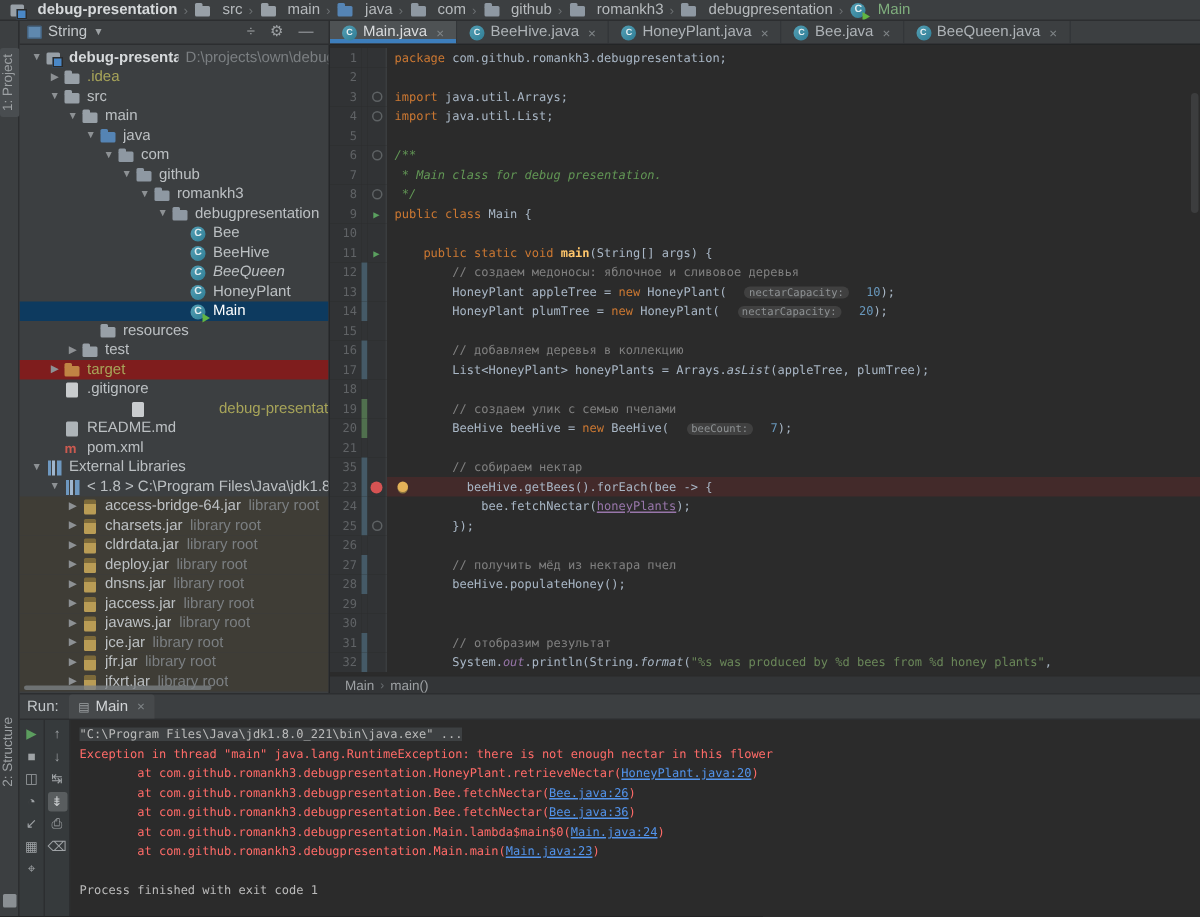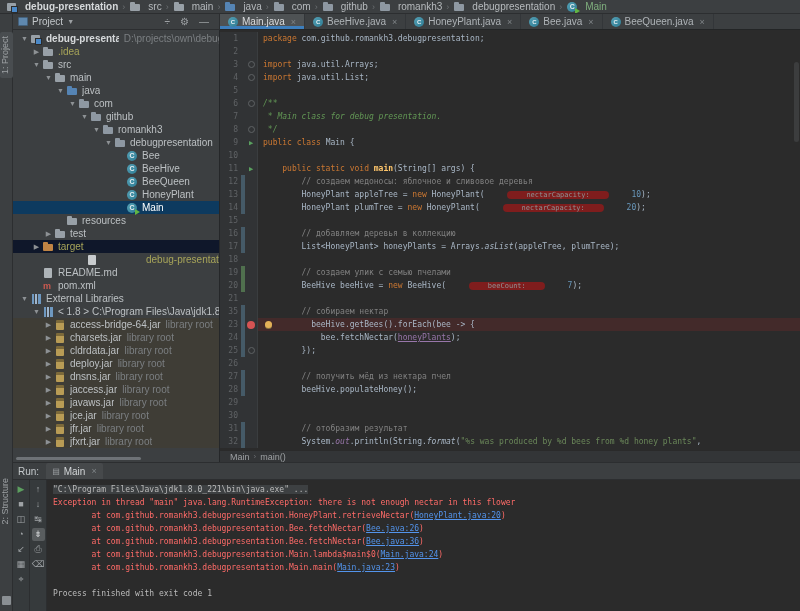--- a/index.html
+++ b/index.html
@@ -35,21 +35,21 @@
   .etab.act{background:#4e5254;color:#dadcde;box-shadow:inset 0 -3px 0 #3d7ebc}
   .mini-cls{width:10px;height:10px;border-radius:50%;background:linear-gradient(135deg,#54a0b5,#2f7d95);
             color:#e8eff2;font-weight:bold;font-size:6px;line-height:10px;text-align:center;flex:none}
   .x{color:#7f8487;font-size:9px;padding-left:2px}
   
   .mainrow{display:flex;height:432px;flex:none;min-width:0}
   .projpanel{width:207px;flex:none;background:#3c3f41;border-right:1px solid #252729;position:relative;
              overflow:hidden;padding-top:2px}
   .trow{height:13px;line-height:13px;display:flex;align-items:center;white-space:nowrap;color:#bcc0c3}
   .trow.sel{background:#0d3a5f;color:#ffffff}
-  .trow.hl{background:#0f172a}
+  .trow.hl{background:#7f1d1d}
   .trow.lib{background:#3f3d36}
   .trow .arr{width:11px;flex:none;text-align:center;color:#8d9194;font-size:7px}
   .trow .lbl{overflow:hidden}
   .trow .lbl.olive{color:#a7a459}
   .trow .lbl.bold{font-weight:bold;color:#d6d9db}
   .trow .hint{color:#7b7f82;margin-left:5px;overflow:hidden}
   .hscroll{position:absolute;bottom:2px;left:3px;width:125px;height:3px;background:#7a7f83;border-radius:2px;opacity:.8}
   
   .tico{display:inline-block;width:12px;height:12px;position:relative;flex:none;margin-right:4px;vertical-align:-2px}
   .tico.folder::after{content:"";position:absolute;left:1px;top:1px;width:5px;height:3px;background:#98a0a7;border-radius:1px 1px 0 0}
@@ -82,21 +82,21 @@
   .rarr{color:#5aa05f;font-size:7px}
   .bdot{position:absolute;left:2px;top:3px;width:8px;height:8px;border-radius:50%;background:#d65353}
   .fring{position:absolute;left:3px;top:3px;width:7px;height:7px;border:1px solid #5e6264;border-radius:50%}
   .ct{flex:1;padding-left:5px;position:relative;overflow:hidden}
   .cl.bp .ct{background:#432a2a}
   .bulb{position:absolute;left:7px;top:3px;width:7px;height:7px;border-radius:50%;background:#e3b158;box-shadow:0 1px 0 #8a7440}
   .st-k{color:#cc7832}.st-d{color:#a9b7c6}.st-c{color:#808080}
   .st-dc{color:#629755;font-style:italic}.st-s{color:#6a8759}.st-n{color:#6897bb}
   .st-m{color:#ffc66b;font-weight:bold}.st-mi{color:#a9b7c6;font-style:italic}
   .st-f{color:#9876aa;font-style:italic}.st-u{color:#9876aa;text-decoration:underline}
-  .st-h{background:#7f1d1d;color:#8e9294;border-radius:4px;padding:0 19px;margin:0 18px;font-size:7px}
+  .st-h{background:#404040;color:#8e9294;border-radius:4px;padding:0 3px;margin:0 7px;font-size:7px}
   .ebc{height:12px;flex:none;background:#333537;border-top:1px solid #2a2a2a;display:flex;align-items:center;
        gap:4px;padding-left:10px;font-size:9px;color:#9da0a3}
   .ebc .sep{color:#6b6f72;font-size:8px}
   .vscroll{position:absolute;right:1px;top:32px;width:5px;height:80px;background:#47494b;border-radius:3px;opacity:.6}
   
   .runpanel{height:149px;flex:none;display:flex;flex-direction:column;min-width:0}
   .runhead{height:18px;flex:none;background:#3c3f41;border-top:1px solid #2c2e30;border-bottom:1px solid #2c2e30;
            display:flex;align-items:center;gap:7px;padding-left:5px}
   .runlbl{color:#c3c7ca}
   .runtab{display:flex;align-items:center;gap:4px;background:#46494b;padding:1px 6px;border-radius:2px 2px 0 0;height:16px}
@@ -169,21 +169,21 @@
   <div class="below">
     <div class="strip">
       <div class="vtab" style="top:18px">1: Project</div>
       <div class="vtab t2" style="top:460px">2: Structure</div>
       <div class="strip-bottom-ico"></div>
     </div>
     <div class="rightcol">
       <div class="row2">
         <div class="proj-header">
           <span class="win-ico"></span>
-          <span>Project</span>
+          <span>String</span>
           <span class="dd">▼</span>
           <span class="sp"></span>
           <span id="proj-hicons" style="display:flex;gap:6px;padding-right:3px">
               <span class="hico">÷</span>
               <span class="hico">⚙</span>
               <span class="hico">—</span>
             </span>
         </div>
         <div class="tabs" id="tabs">
             <div class="etab act">
@@ -265,21 +265,21 @@
             <div class="trow" style="padding-left: 102px;">
               <span class="arr"></span>
               <span class="tico cls"></span>
               <span class="lbl">Bee</span>
             </div>
             <div class="trow" style="padding-left: 102px;">
               <span class="arr"></span>
               <span class="tico cls"></span>
               <span class="lbl">BeeHive</span>
             </div>
-            <div class="trow" style="padding-left: 102px;">
+            <div class="trow" style="padding-left: 102px; font-style: italic;">
               <span class="arr"></span>
               <span class="tico cls"></span>
               <span class="lbl">BeeQueen</span>
             </div>
             <div class="trow" style="padding-left: 102px;">
               <span class="arr"></span>
               <span class="tico cls"></span>
               <span class="lbl">HoneyPlant</span>
             </div>
             <div class="trow sel" style="padding-left: 102px;">
@@ -294,20 +294,25 @@
             </div>
             <div class="trow" style="padding-left: 30px;">
               <span class="arr">▶</span>
               <span class="tico folder"></span>
               <span class="lbl">test</span>
             </div>
             <div class="trow hl" style="padding-left: 18px;">
               <span class="arr">▶</span>
               <span class="tico folder orange"></span>
               <span class="lbl olive">target</span>
+            </div>
+            <div class="trow" style="padding-left: 18px;">
+              <span class="arr"></span>
+              <span class="tico file"></span>
+              <span class="lbl">.gitignore</span>
             </div>
             <div class="trow" style="padding-left: 18px; gap: 44px;">
               <span class="arr"></span>
               <span class="tico file"></span>
               <span class="lbl olive">debug-presentation.iml</span>
             </div>
             <div class="trow" style="padding-left: 18px;">
               <span class="arr"></span>
               <span class="tico file md"></span>
               <span class="lbl">README.md</span>

